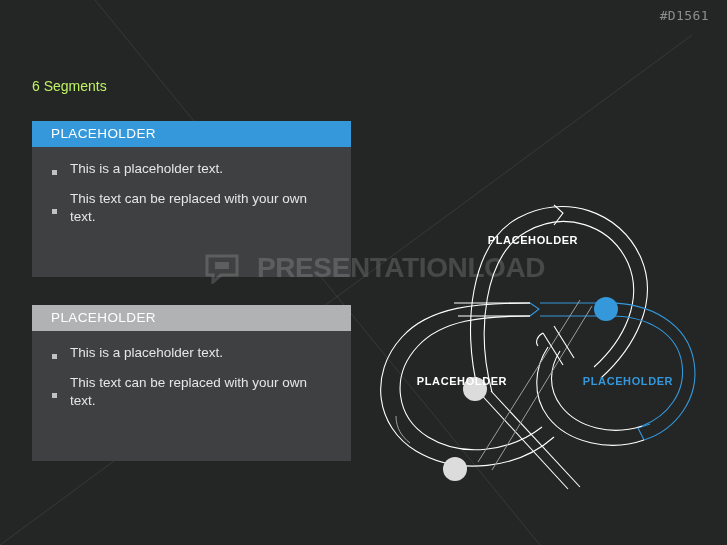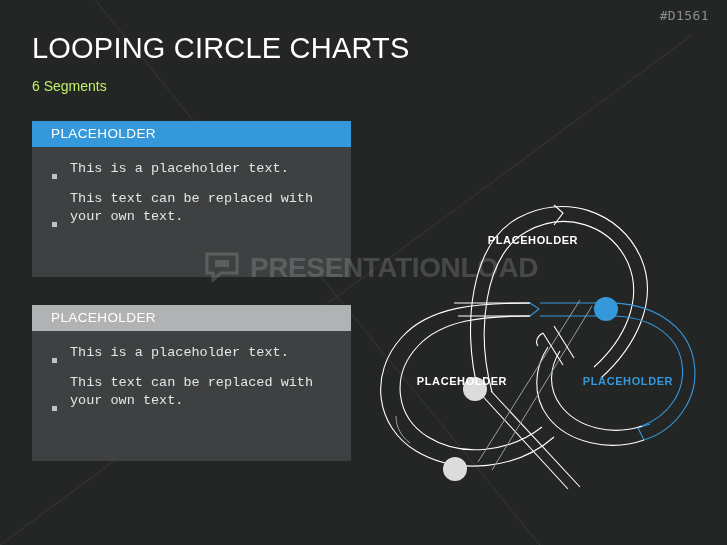--- a/index.html
+++ b/index.html
@@ -36,37 +36,36 @@
   .card-2{top:305px;height:156px;}
   .card-head{
     height:26px;line-height:26px;
     font-size:13.5px;letter-spacing:0.4px;color:#ffffff;
     padding-left:19px;box-sizing:border-box;
   }
   .head-blue{background:#3498db;}
   .head-grey{background:#b0b2b3;}
   .card-body{padding:13px 16px 0 20px;}
   .bullet-row{
-    display:flex;align-items:flex-end;
+    display:flex;align-items:center;
     margin-bottom:11px;
-    font-family:Liberation Mono, monospace;
   }
   .bullet-mark{
     width:5px;height:5px;background:#bfc1c2;flex:0 0 auto;
     margin-top:7px;margin-right:13px;
   }
   .bullet-text{
     font-size:13.5px;line-height:18.5px;color:#e4e6e7;
     max-width:255px;
   }
 
   
   .watermark{
     position:absolute;left:205px;top:252px;
-    display:flex;align-items:flex-start;gap:11px;
+    display:flex;align-items:flex-end;gap:18px;
     pointer-events:none;
   }
   .wm-text{
     font-size:28px;font-weight:bold;letter-spacing:-0.4px;
     color:rgba(255,255,255,0.16);
     font-family:"Liberation Sans", sans-serif;
   }
 
   
   .diagram{position:absolute;left:358px;top:140px;width:360px;height:350px;}
@@ -81,21 +80,20 @@
 
 <div class="slide">
 
   <svg class="bg-lines" width="727" height="545">
     <line x1="95" y1="0" x2="540" y2="545" stroke="rgba(255,255,255,0.09)" stroke-width="1"></line>
     <line x1="0" y1="545" x2="692" y2="35" stroke="rgba(255,255,255,0.09)" stroke-width="1"></line>
   </svg>
 
   <div class="doc-id">#D1561</div>
 
-  <div class="title">LOOPING CIRCLE CHARTS</div>
   <div class="subtitle">6 Segments</div>
 
   <div class="card card-1">
     <div class="card-head head-blue">PLACEHOLDER</div>
     <div class="card-body">
       <div class="bullet-row">
         <span class="bullet-mark"></span>
         <span class="bullet-text">This is a placeholder text.</span>
       </div>
       <div class="bullet-row">

